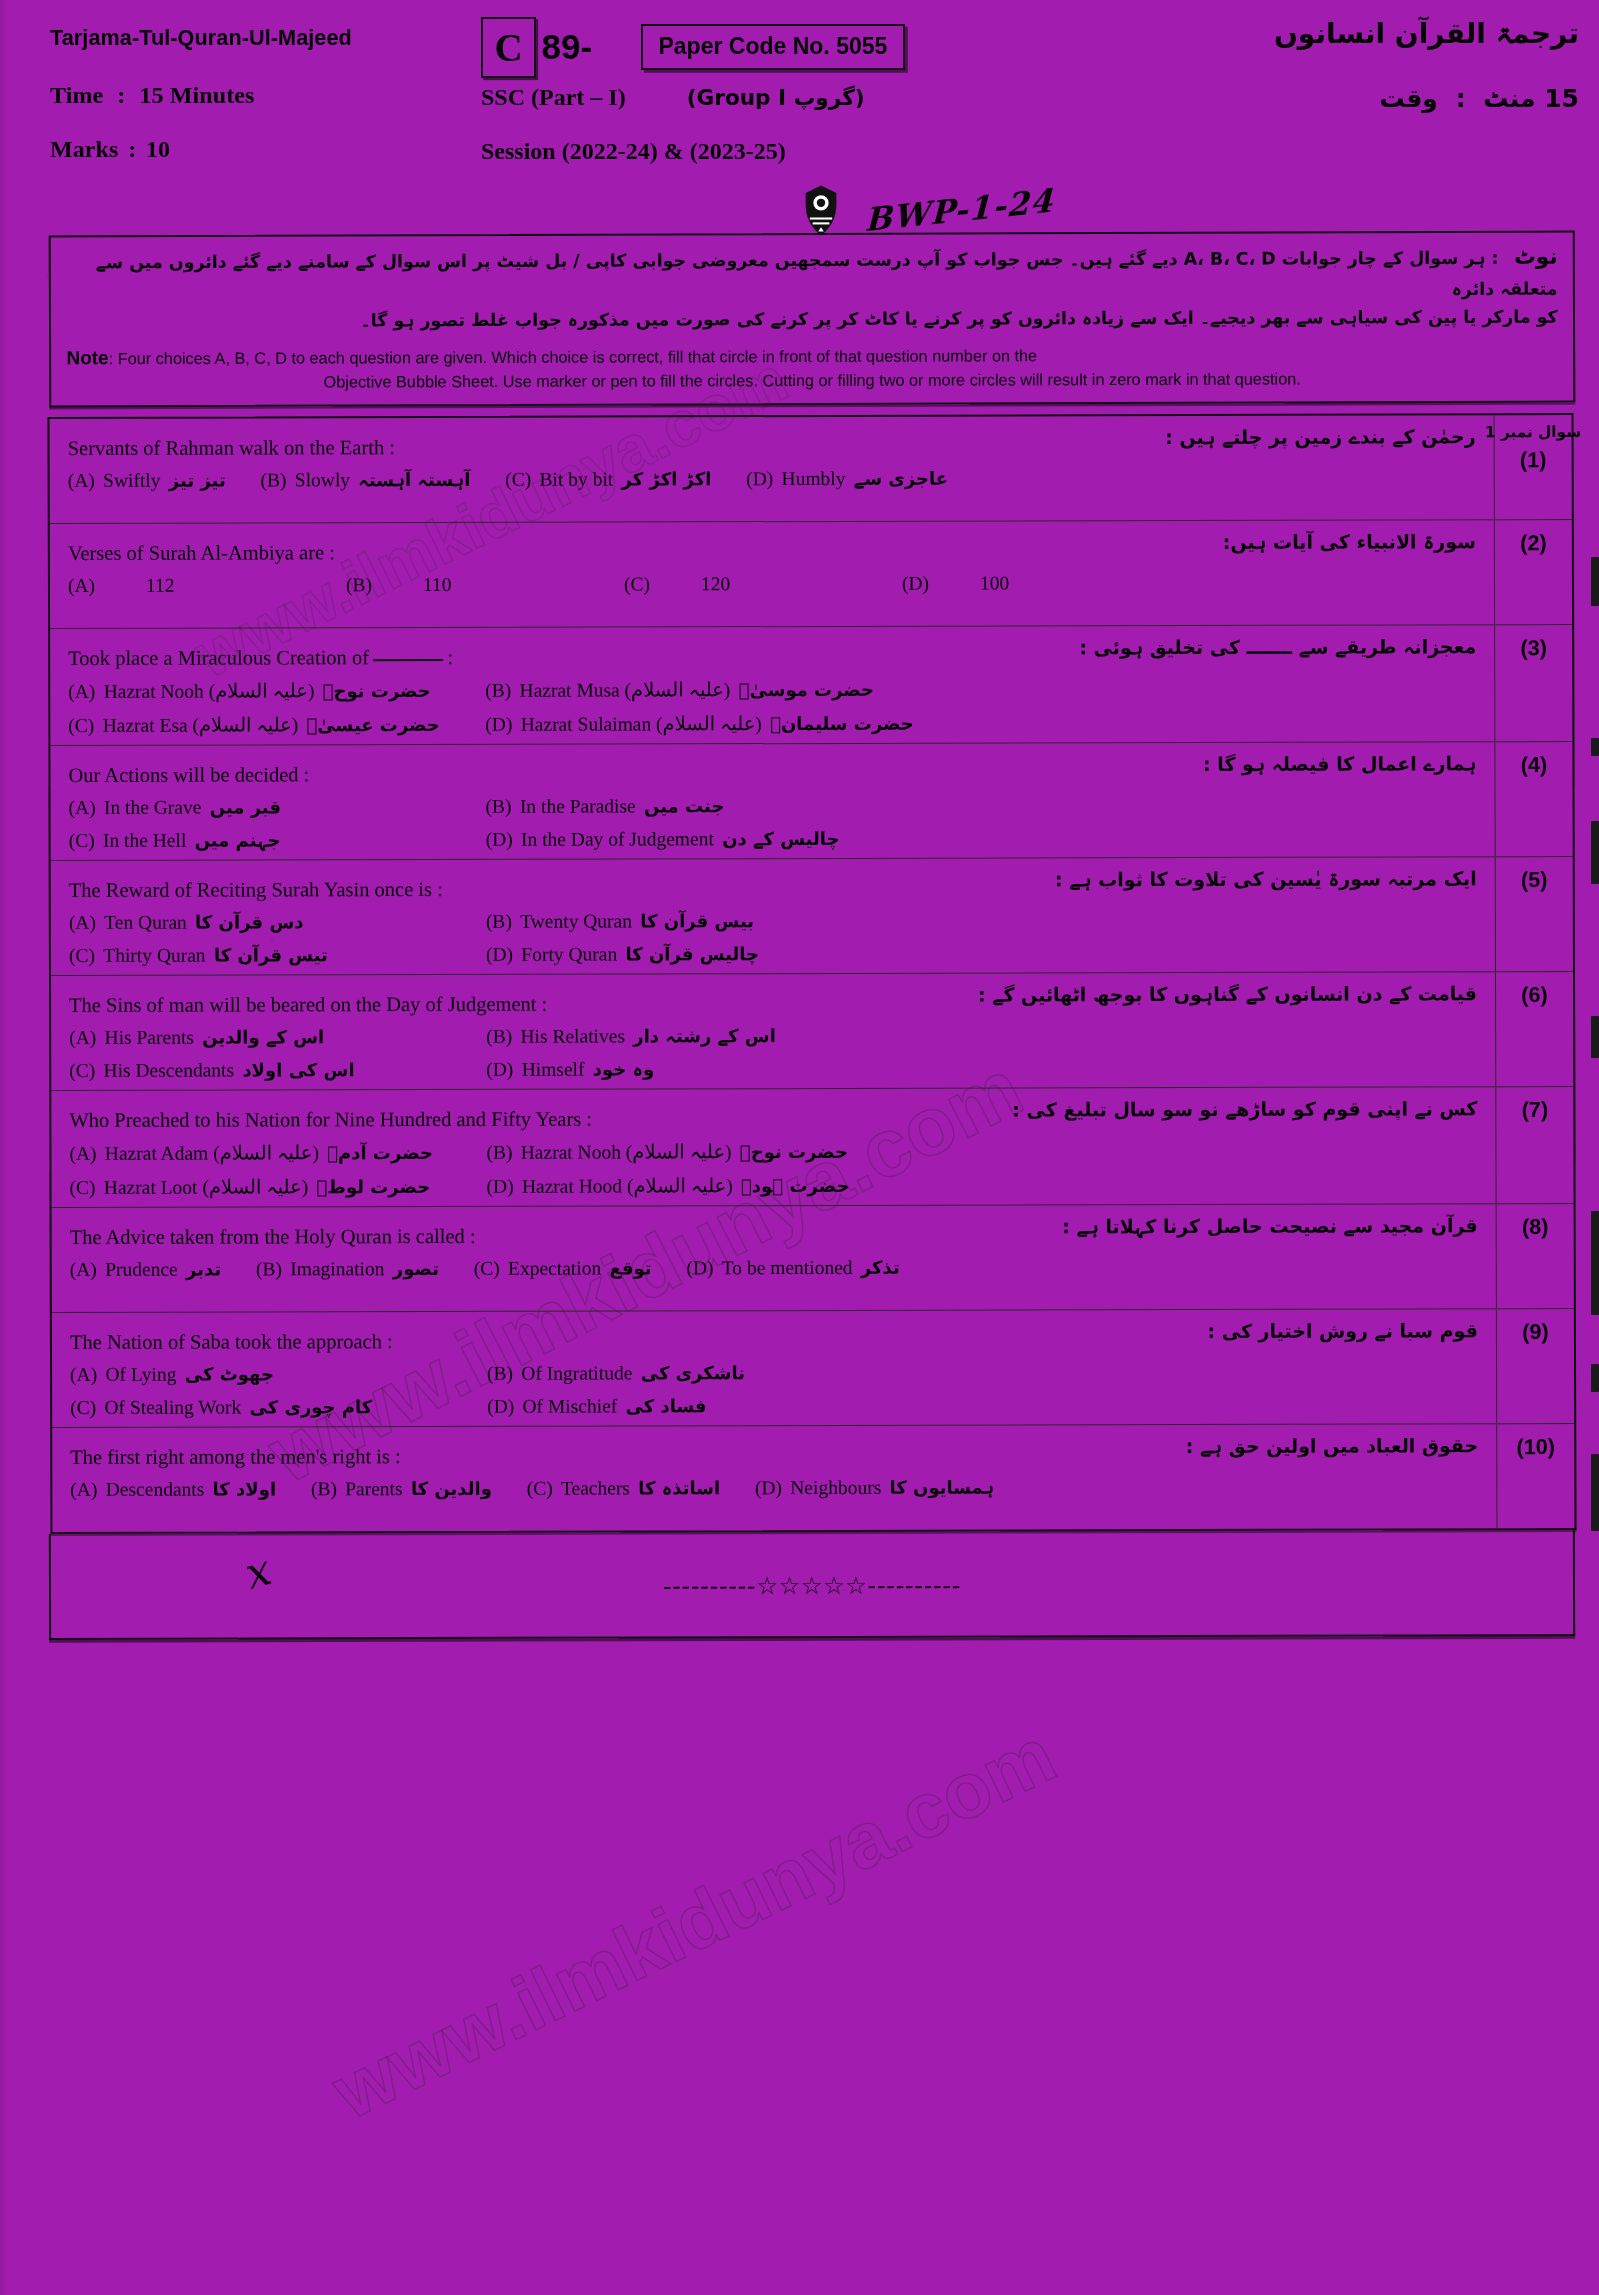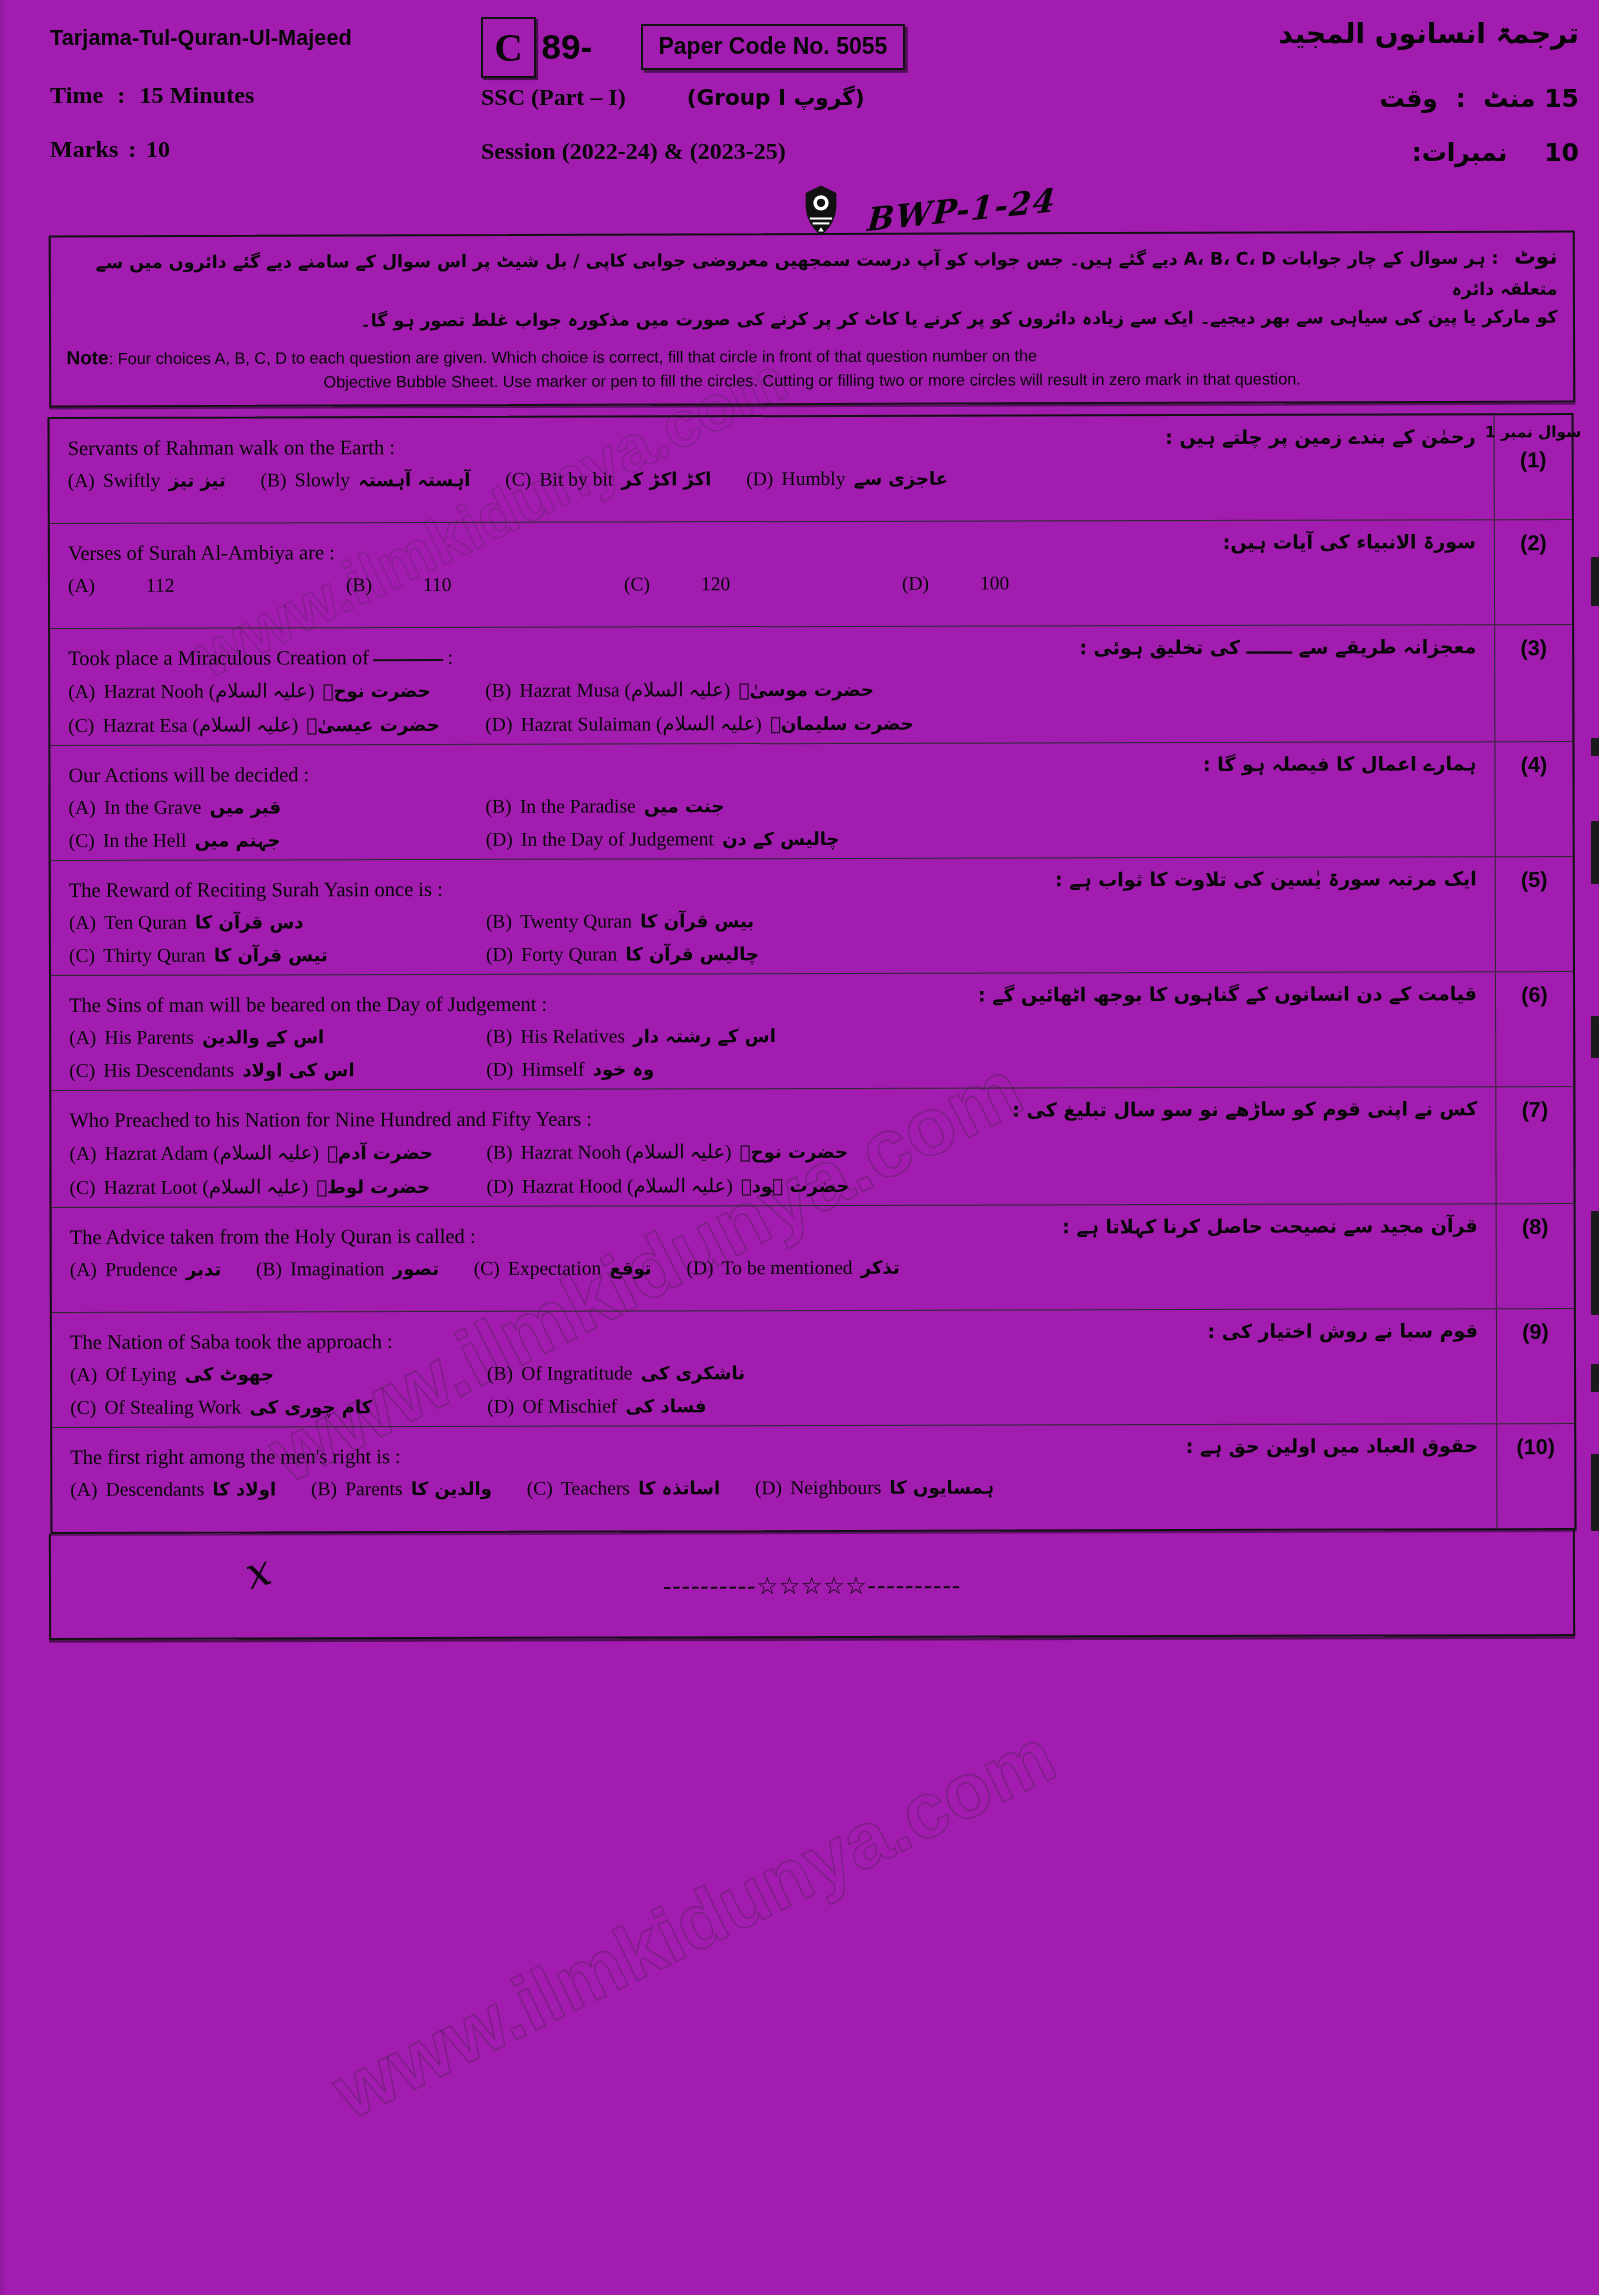--- a/index.html
+++ b/index.html
@@ -405,21 +405,21 @@
     <div class="hdr-row r1">
       <div class="col-en title">Tarjama-Tul-Quran-Ul-Majeed</div>
       <div class="col-mid">
         <span class="hdr-title-wrap">
           <span class="code-box">C</span>
           <span class="code-num">89-</span>
           <span style="display:inline-block;width:49px"></span>
           <span class="paper-code">Paper Code No. 5055</span>
         </span>
       </div>
-      <div class="col-ur" style="font-size:28px;">ترجمۃ انسانوں المجید</div>
+      <div class="col-ur" style="font-size:28px;">ترجمۃ القرآن انسانوں</div>
     </div>
 
 
     <div class="hdr-row r3">
       <div class="col-en">
         <span>Time</span>
         <span style="display:inline-block;width:24px;text-align:center">:</span>
         <span>15 Minutes</span>
       </div>
       <div class="col-mid">
@@ -434,25 +434,20 @@
       </div>
     </div>
 
     <div class="hdr-row r4">
       <div class="col-en">
         <span>Marks</span>
         <span style="display:inline-block;width:15.3px;text-align:center">:</span>
         <span>10</span>
       </div>
       <div class="col-mid">Session (2022-24) &amp; (2023-25)</div>
-      <div class="col-ur">
-        <span class="ur-val">10</span>
-        <span style="display:inline-block;width:19.5px"></span>
-        <span class="ur-label">نمبرات:</span>
-      </div>
     </div>
 
     <div class="stamp-row">
       <svg class="stamp" viewBox="0 0 60 76">
         <path d="M30 2 L52 13 L52 30 Q52 56 30 74 Q8 56 8 30 L8 13 Z" fill="#111"></path>
         <circle cx="30" cy="27" r="11" fill="#fff"></circle>
         <circle cx="30" cy="27" r="6" fill="#111"></circle>
         <rect x="14" y="48" width="32" height="3" fill="#fff"></rect>
         <rect x="18" y="55" width="24" height="3" fill="#fff"></rect>
         <path d="M30 62 l4 6 -8 0 z" fill="#fff"></path>

